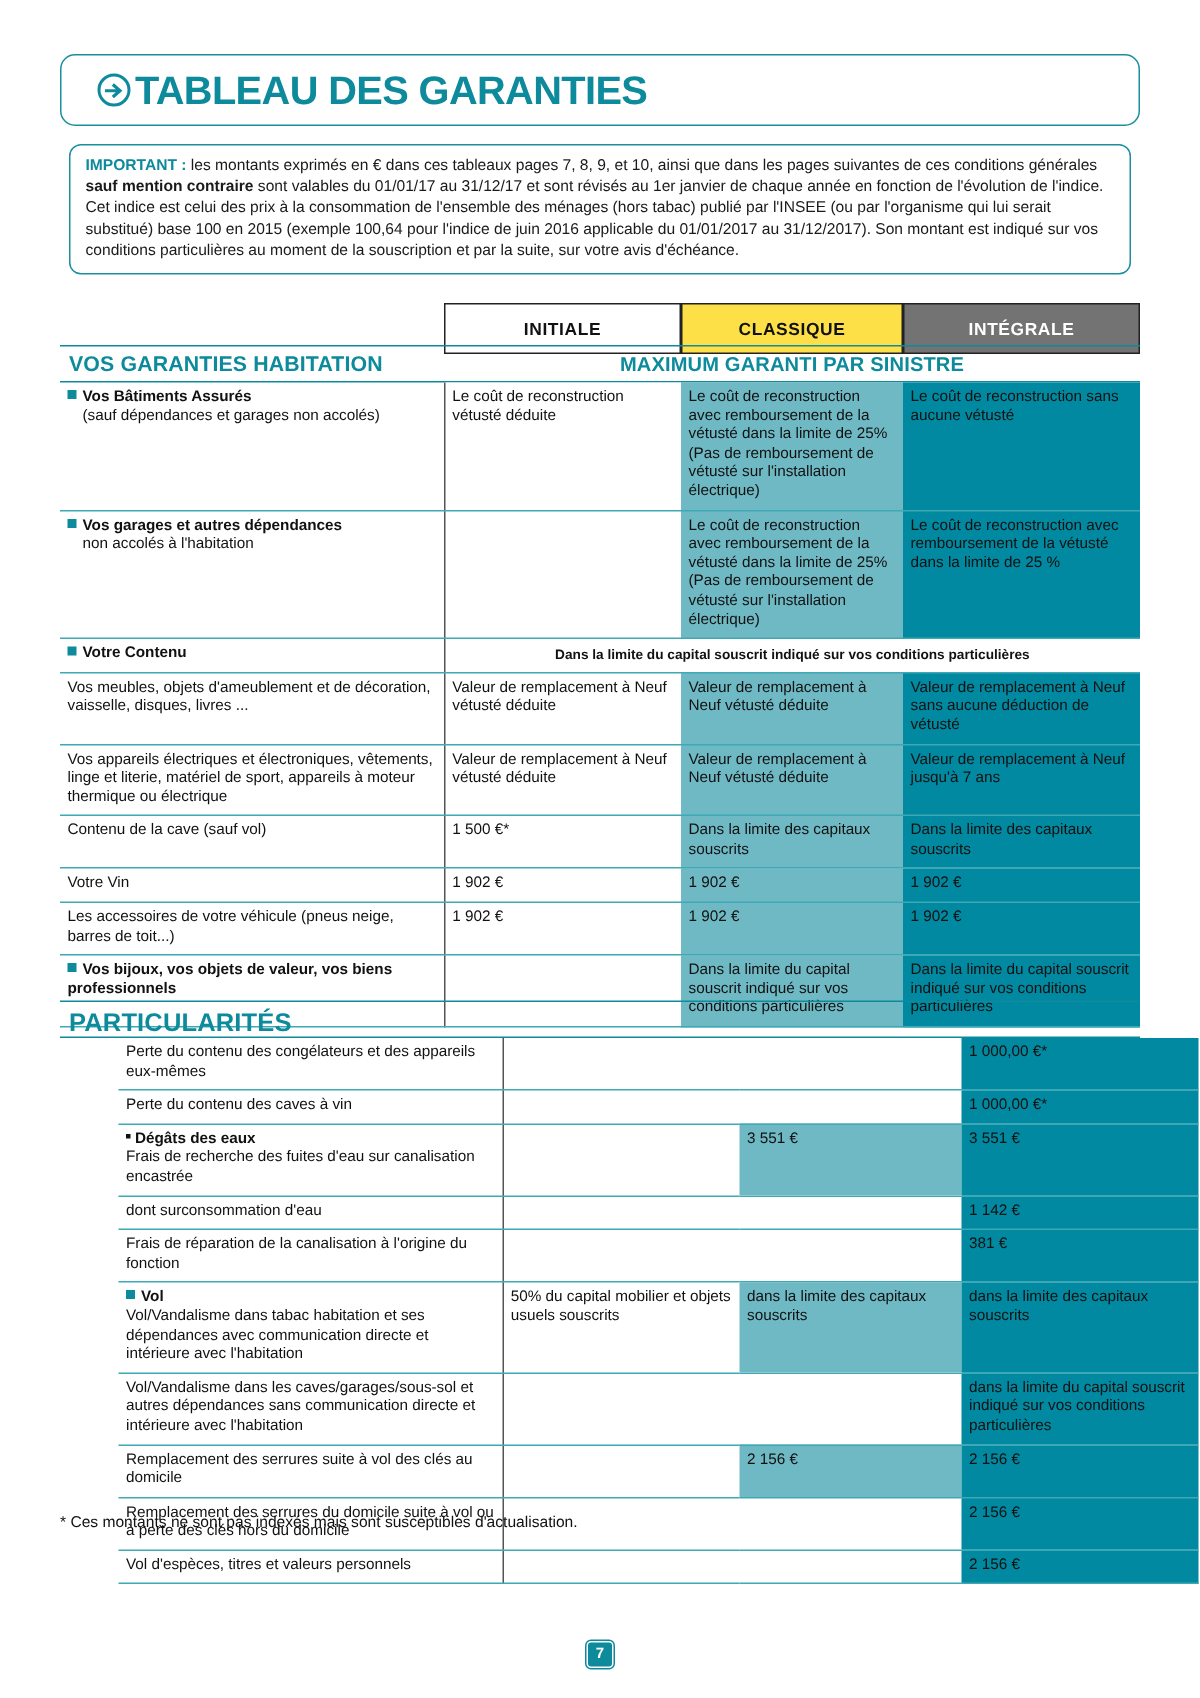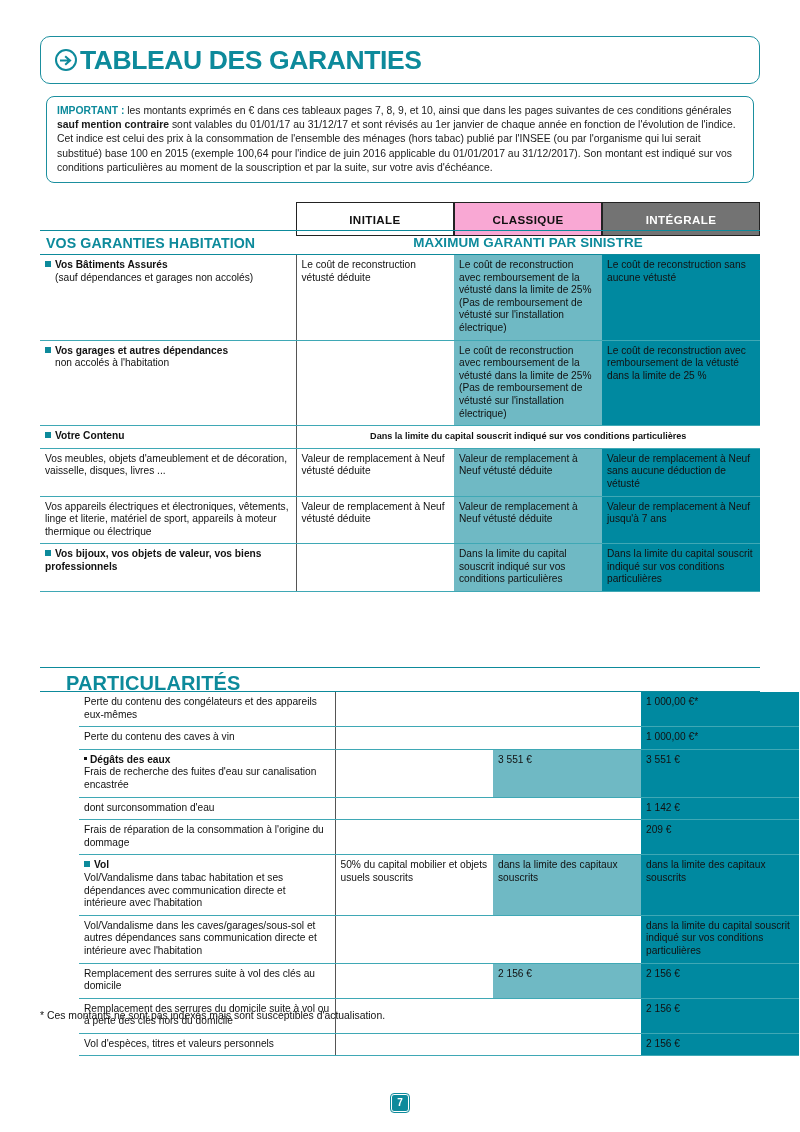--- a/index.html
+++ b/index.html
@@ -17,21 +17,21 @@
   }
 
   
   .title-banner {
     position: absolute;
     left: 40px; top: 36px;
     width: 720px; height: 48px;
     border: 1.6px solid #1b8f9e;
     border-radius: 10px;
     display: flex; align-items: center;
-    padding-left: 14px;
+    padding-left: 24px;
   }
   .title-arrow {
     width: 22px; height: 22px;
     border: 2.2px solid #0d8a9b;
     border-radius: 50%;
     display: inline-flex; align-items: center; justify-content: center;
     margin-right: 3px;
     flex: 0 0 auto;
   }
   .title-arrow svg { display: block; }
@@ -70,21 +70,21 @@
     display: flex;
   }
   .colhead div {
     flex: 0 0 auto;
     display: flex; align-items: center; justify-content: center;
     font-size: 11.6px; font-weight: bold;
     letter-spacing: 0.4px;
     border: 1.2px solid #222;
   }
   .ch-initiale  { width: 158px; background: #ffffff; color: #111; }
-  .ch-classique { width: 148px; background: #f9a8d4; color: #111; border-left: none; }
+  .ch-classique { width: 148px; background: #fde047; color: #111; border-left: none; }
   .ch-integrale { width: 158px; background: #737373; color: #fff; border-left: none; }
 
   
   .band {
     position: absolute;
     left: 40px;
     width: 720px;
     border-top: 1.6px solid #0d8a9b;
     border-bottom: 1.6px solid #0d8a9b;
     display: flex;
@@ -102,22 +102,21 @@
     text-align: center;
     padding: 4px 0;
   }
   #band-garanties { top: 230px; height: 25px; }
   #band-particularites {
     top: 667px; height: 25px;
     display: block;
   }
   #band-particularites .band-left {
     width: auto;
-    font-size: 20px;
-    margin-left: 20px;
+    font-size: 17px;
   }
 
   
   table.grid {
     position: absolute;
     left: 40px;
     width: 720px;
     border-collapse: collapse;
     table-layout: fixed;
   }
@@ -255,20 +254,44 @@
         </tr>
         <tr>
           <td class="c-label">
             <span class="sub-noindent">Vos appareils électriques et électroniques, vêtements, linge et literie, matériel de sport, appareils à moteur thermique ou électrique</span>
           </td>
           <td class="c-initiale">Valeur de remplacement à Neuf vétusté déduite</td>
           <td class="c-classique">Valeur de remplacement à Neuf vétusté déduite</td>
           <td class="c-integrale">Valeur de remplacement à Neuf jusqu'à 7 ans</td>
         </tr>
         <tr>
+          <td class="c-label">
+            <span class="sub-noindent">Contenu de la cave (sauf vol)</span>
+          </td>
+          <td class="c-initiale">1 500 €*</td>
+          <td class="c-classique">Dans la limite des capitaux souscrits</td>
+          <td class="c-integrale">Dans la limite des capitaux souscrits</td>
+        </tr>
+        <tr>
+          <td class="c-label">
+            <span class="sub-noindent">Votre Vin</span>
+          </td>
+          <td class="c-initiale">1 902 €</td>
+          <td class="c-classique">1 902 €</td>
+          <td class="c-integrale">1 902 €</td>
+        </tr>
+        <tr>
+          <td class="c-label">
+            <span class="sub-noindent">Les accessoires de votre véhicule (pneus neige, barres de toit...)</span>
+          </td>
+          <td class="c-initiale">1 902 €</td>
+          <td class="c-classique">1 902 €</td>
+          <td class="c-integrale">1 902 €</td>
+        </tr>
+        <tr>
           <td class="c-label"><span class="lbl-strong"><span class="bullet"></span>Vos bijoux, vos objets de valeur, vos biens professionnels</span></td>
           <td class="c-initiale empty">&nbsp;</td>
           <td class="c-classique">Dans la limite du capital souscrit indiqué sur vos conditions particulières</td>
           <td class="c-integrale">Dans la limite du capital souscrit indiqué sur vos conditions particulières</td>
         </tr>
       </tbody>
     </table>
 
   <div class="band" id="band-particularites">
     <div class="band-left">PARTICULARITÉS</div>
@@ -301,25 +324,25 @@
         <tr>
           <td class="c-label">
             <span class="sub-noindent">dont surconsommation d'eau</span>
           </td>
           <td class="c-initiale empty">&nbsp;</td>
           <td class="c-classique empty">&nbsp;</td>
           <td class="c-integrale">1 142 €</td>
         </tr>
         <tr>
           <td class="c-label">
-            <span class="sub-noindent">Frais de réparation de la consommation à l'origine du dommage</span>
-          </td>
-          <td class="c-initiale empty">&nbsp;</td>
-          <td class="c-classique empty">&nbsp;</td>
-          <td class="c-integrale">209 €</td>
+            <span class="sub-noindent">Frais de réparation de la canalisation à l'origine du fonction</span>
+          </td>
+          <td class="c-initiale empty">&nbsp;</td>
+          <td class="c-classique empty">&nbsp;</td>
+          <td class="c-integrale">381 €</td>
         </tr>
         <tr>
           <td class="c-label"><span class="lbl-strong"><span class="bullet"></span>Vol</span><span class="sub-noindent">Vol/Vandalisme dans tabac habitation et ses dépendances avec communication directe et intérieure avec l'habitation</span></td>
           <td class="c-initiale">50% du capital mobilier et objets usuels souscrits</td>
           <td class="c-classique">dans la limite des capitaux souscrits</td>
           <td class="c-integrale">dans la limite des capitaux souscrits</td>
         </tr>
         <tr>
           <td class="c-label">
             <span class="sub-noindent">Vol/Vandalisme dans les caves/garages/sous-sol et autres dépendances sans communication directe et intérieure avec l'habitation</span>

